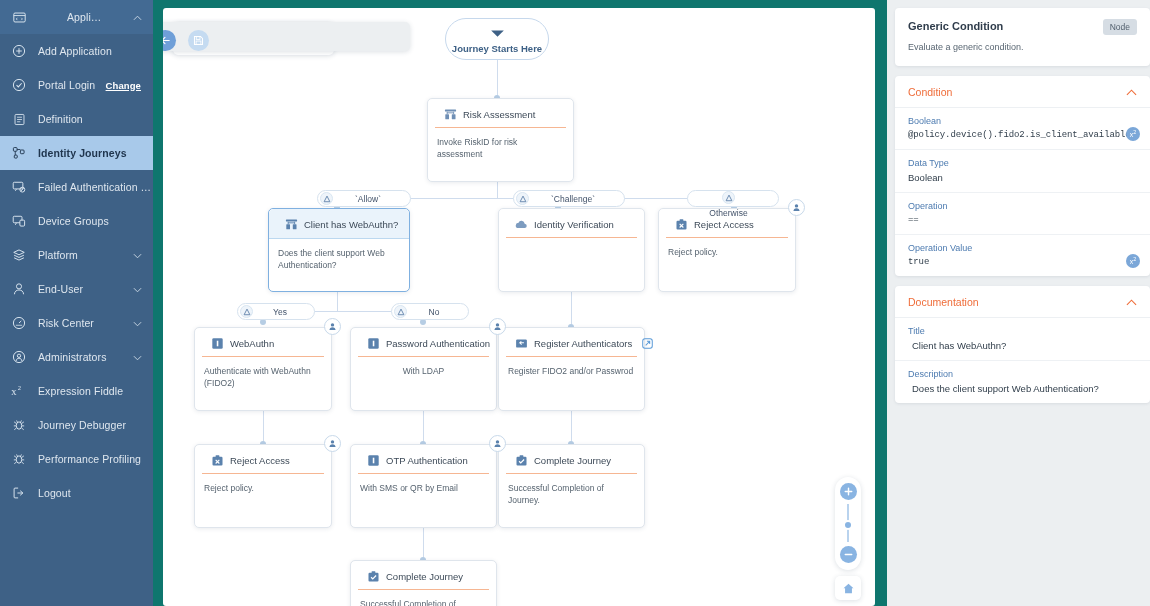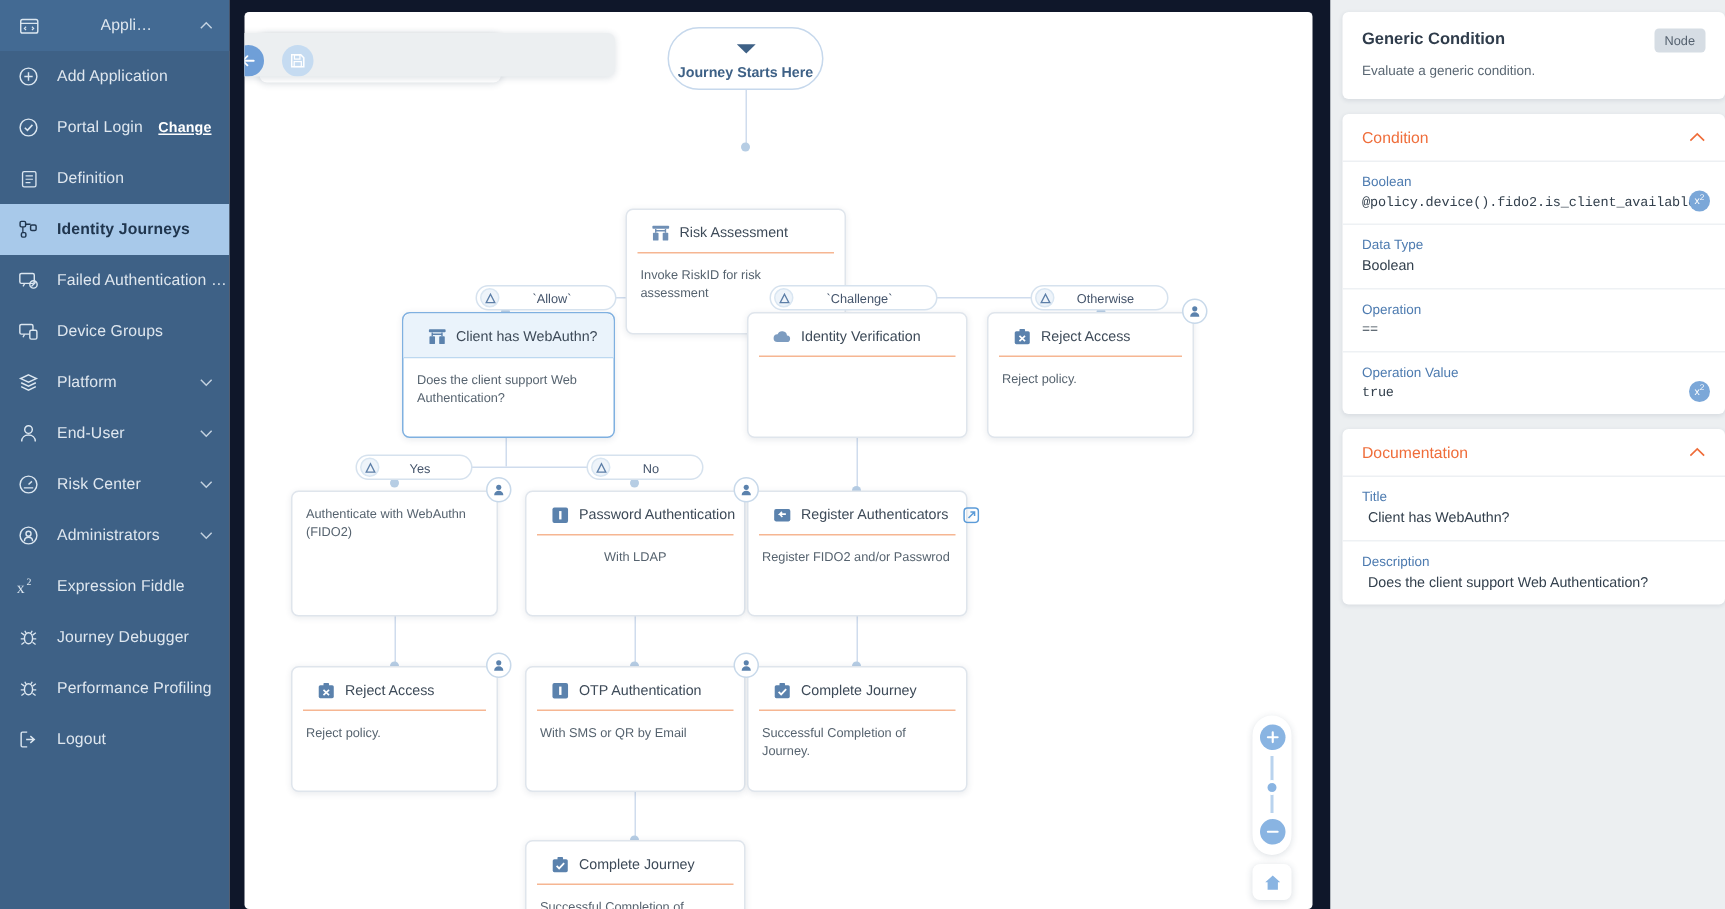--- a/index.html
+++ b/index.html
@@ -44,21 +44,21 @@
   .side-change {
     font-size: 9.5px; color: #fff; text-decoration: underline;
     font-weight: bold; margin-right: 12px;
   }
   .chev { margin-right: 11px; opacity: .85; }
 
   
   .canvas-wrap {
     flex: 1 1 auto;
     position: relative;
-    background: #0f172a;
+    background: #0f766e;
     padding-top: 8px;
   }
   .canvas {
     position: absolute;
     left: 10px; top: 8px; right: 12px; bottom: 0;
     background: #ffffff;
     border-radius: 3px;
     overflow: hidden;
   }
 
@@ -530,21 +530,21 @@
 
         <div class="start-node" style="left:282px; top:10px;">
           <span>
             <svg width="15" height="9" viewBox="0 0 16 10">
                 <path d="M1 1.6h14L8 8.6z" fill="#3e6186"></path>
               </svg>
           </span>
           <span class="lbl">Journey Starts Here</span>
         </div>
 
-        <div class="node wide" style="left:254px; top:90px;margin-top:41px;">
+        <div class="node wide" style="left:264px; top:90px;">
           <div class="node-head">
             <span class="nico">
               <svg width="13" height="13" viewBox="0 0 14 14">
                   <rect x="1" y="1.6" width="12" height="2.2" rx=".6" fill="#6f8fb5"></rect>
                   <rect x="1.4" y="6.6" width="4" height="5.6" rx=".6" fill="#6f8fb5"></rect>
                   <rect x="8.4" y="6.6" width="4" height="5.6" rx=".6" fill="#6f8fb5"></rect>
                   <path d="M3.4 4v2.6M10.4 4v2.6M3.4 5.2h7" stroke="#6f8fb5" stroke-width="1"></path>
                 </svg>
             </span>
             <span class="node-title">Risk Assessment</span>
@@ -561,21 +561,21 @@
           <span class="ptxt">`Allow`</span>
         </div>
         <div class="pill" style="left:350px; top:182px; width:112px;">
           <span class="pico">
             <svg width="8" height="8" viewBox="0 0 10 10">
                 <path d="M5 1.4 8.6 8.4H1.4z" fill="none" stroke="#5d7fa8" stroke-width="1.1"></path>
               </svg>
           </span>
           <span class="ptxt">`Challenge`</span>
         </div>
-        <div class="pill" style="left:524px; top:182px; width:92px;">
+        <div class="pill" style="left:524px; top:182px; width:92px;flex-direction:column;">
           <span class="pico">
             <svg width="8" height="8" viewBox="0 0 10 10">
                 <path d="M5 1.4 8.6 8.4H1.4z" fill="none" stroke="#5d7fa8" stroke-width="1.1"></path>
               </svg>
           </span>
           <span class="ptxt">Otherwise</span>
         </div>
 
         <div class="node sel" style="left:105px; top:200px; width:142px;">
           <div class="head-bg"></div>
@@ -640,20 +640,29 @@
           </span>
           <span class="ptxt">No</span>
         </div>
 
         <div class="node" style="left:31px; top:319px;">
           <div class="badge">
             <svg width="9" height="9" viewBox="0 0 10 10">
                 <circle cx="5" cy="3.2" r="1.9" fill="#5b82ad"></circle>
                 <path d="M1.6 9c0-2 1.5-3.2 3.4-3.2S8.4 7 8.4 9z" fill="#5b82ad"></path>
               </svg>
+          </div>
+          <div class="node-head">
+            <span class="nico">
+              <svg width="13" height="13" viewBox="0 0 14 14">
+                  <rect x="1.4" y="1.4" width="11.2" height="11.2" rx="1.4" fill="#5b82ad"></rect>
+                  <rect x="6.2" y="4" width="1.7" height="6" fill="#fff"></rect>
+                </svg>
+            </span>
+            <span class="node-title">WebAuthn</span>
           </div>
           <div class="node-body">Authenticate with WebAuthn (FIDO2)</div>
         </div>
 
         <div class="node wide" style="left:187px; top:319px;text-align:center;">
           <div class="badge">
             <svg width="9" height="9" viewBox="0 0 10 10">
                 <circle cx="5" cy="3.2" r="1.9" fill="#5b82ad"></circle>
                 <path d="M1.6 9c0-2 1.5-3.2 3.4-3.2S8.4 7 8.4 9z" fill="#5b82ad"></path>
               </svg>

